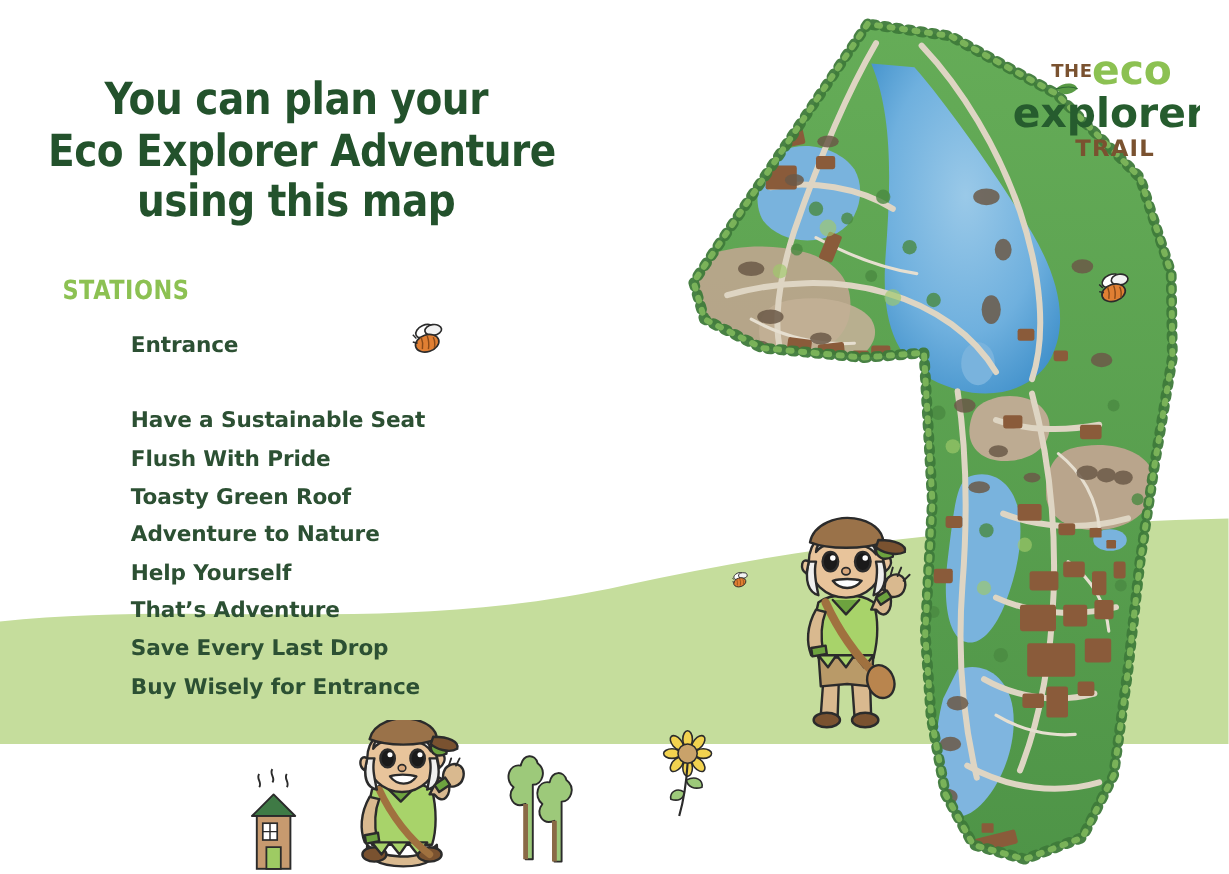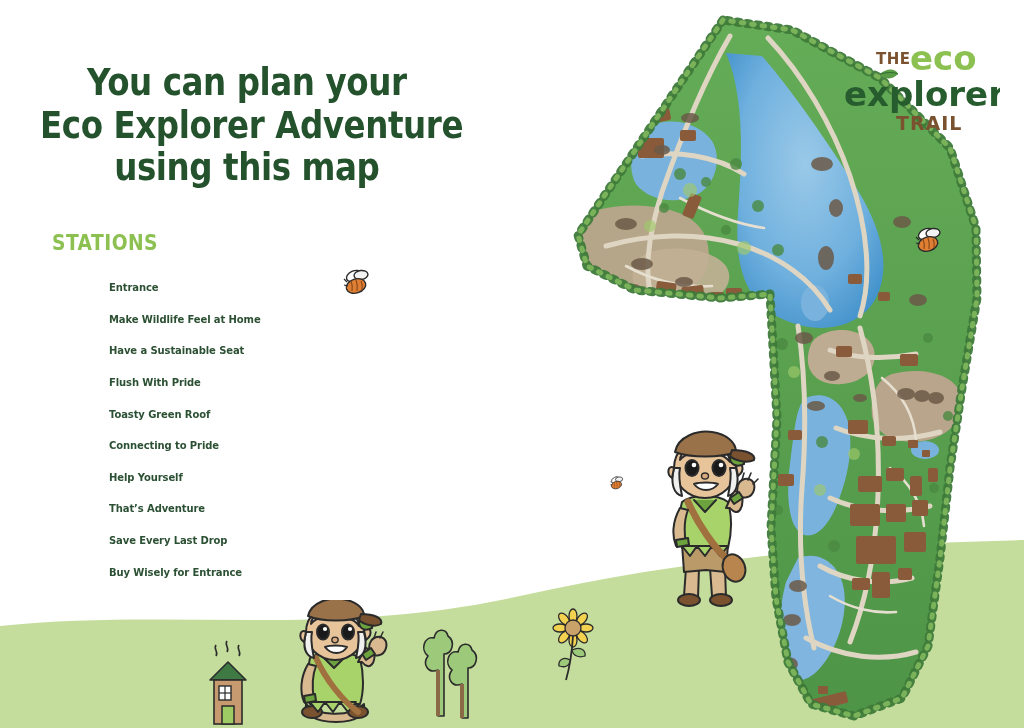--- a/index.html
+++ b/index.html
@@ -3,21 +3,21 @@
 <meta charset="utf-8">
 <title>Eco Explorer Trail Map</title>
 <style>
   * { margin:0; padding:0; box-sizing:border-box; }
   html,body { width:1024px; height:728px; overflow:hidden; }
   body {
     font-family:"Liberation Sans", sans-serif;
     background:#ffffff;
     position:relative;
   }
-  #stage { position:absolute; inset:0; width:1024px; height:728px; }
+  #stage { position:absolute; inset:0; width:1024px; height:620px; }
 
   
   .hill { position:absolute; left:0; bottom:0; width:1024px; height:190px; z-index:1; }
 
   
   .headline {
     position:absolute; left:40px; top:62px; width:470px; z-index:6;
     color:#23522c;
     font-family:"DejaVu Sans", sans-serif;
     font-weight:bold;
@@ -50,21 +50,21 @@
     display:flex; align-items:center; height:31.6px;
   }
   .legend-icon {
     width:27px; height:27px; flex:0 0 27px; position:relative;
   }
   .legend-label {
     margin-left:32px;
     color:#2c5033;
     font-family:"DejaVu Sans", sans-serif;
     font-weight:bold;
-    font-size:10px;
+    font-size:18px;
     letter-spacing:-0.1px;
     white-space:nowrap;
   }
 
   
   .coin { position:relative; width:100%; height:100%; border-radius:50%; }
   .coin .ring {
     position:absolute; inset:0; border-radius:50%;
     background:linear-gradient(150deg,#ffffff 0%,#e3e3e1 42%,#b9b9b4 70%,#f2f2f0 100%);
     box-shadow:0 1px 2px rgba(0,0,0,0.40);
@@ -129,21 +129,20 @@
             <span class="disc">
               <svg viewBox="0 0 40 40">
       <rect x="0" y="0" width="40" height="40" fill="#e08a2b"></rect>
       <path d="M9,14 L15,8 L21,14 L21,28 L9,28 Z" fill="#f4ece0" stroke="#4a4a4a" stroke-width="1"></path>
       <circle cx="15" cy="19" r="3" fill="#4a4a4a"></circle>
       <path d="M24,15 L31,15 L31,29 L24,29 Z" fill="#fff" stroke="#4a4a4a" stroke-width="1"></path>
       <path d="M24,15 L27.5,10 L31,15 Z" fill="#b0b0b0" stroke="#4a4a4a" stroke-width="1"></path>
               </svg>
             </span>
           </span></span>
-     <span class="legend-label">Make Wildlife Feel at Home</span>
       </div>
       <div class="legend-row">
         <span class="legend-icon"><span class="coin">
             <span class="ring"></span>
             <span class="disc">
               <svg viewBox="0 0 40 40">
       <rect x="0" y="0" width="40" height="40" fill="#2f2f31"></rect>
       <rect x="15" y="7" width="11" height="13" rx="2" fill="#f5f5f5"></rect>
       <rect x="13" y="20" width="15" height="14" rx="3" fill="#fafafa"></rect>
       <ellipse cx="20.5" cy="27" rx="4.5" ry="5" fill="#2f4f8f"></ellipse>
@@ -197,21 +196,21 @@
               <svg viewBox="0 0 40 40">
       <rect x="0" y="0" width="40" height="40" fill="#8fc4e3"></rect>
       <circle cx="25" cy="21" r="7" fill="#f2c83a"></circle>
       <g stroke="#f2c83a" stroke-width="2" stroke-linecap="round">
         <path d="M25,9 v3 M25,30 v3 M34,21 h3 M13,21 h3 M32,14 l2,-2 M32,28 l2,2"></path>
       </g>
       <path d="M5,24 q1,-6 7,-5 q2,-5 8,-3 q5,1 5,6 q4,0 4,4 H5 Z" fill="#f2f5f7" stroke="#c7d4dd" stroke-width="1"></path>
               </svg>
             </span>
           </span></span>
-     <span class="legend-label">Connecting to Pride</span>
+     <span class="legend-label">Adventure to Nature</span>
       </div>
       <div class="legend-row">
         <span class="legend-icon"><span class="coin">
             <span class="ring"></span>
             <span class="disc">
               <svg viewBox="0 0 40 40">
       <rect x="0" y="0" width="40" height="40" fill="#4f86c6"></rect>
       <rect x="16" y="5" width="9" height="14" rx="2.5" fill="#eef5fb" stroke="#1c3f7a" stroke-width="1"></rect>
       <rect x="18" y="3" width="5" height="3" rx="1" fill="#cfe3f2"></rect>
       <path d="M20.5,21 C16,27 15,31 18,33.5 c2.5,2 6,0.5 6,-3 C24,28 22.5,25 20.5,21 Z" fill="#dff0fb" stroke="#1c3f7a" stroke-width="1"></path>

